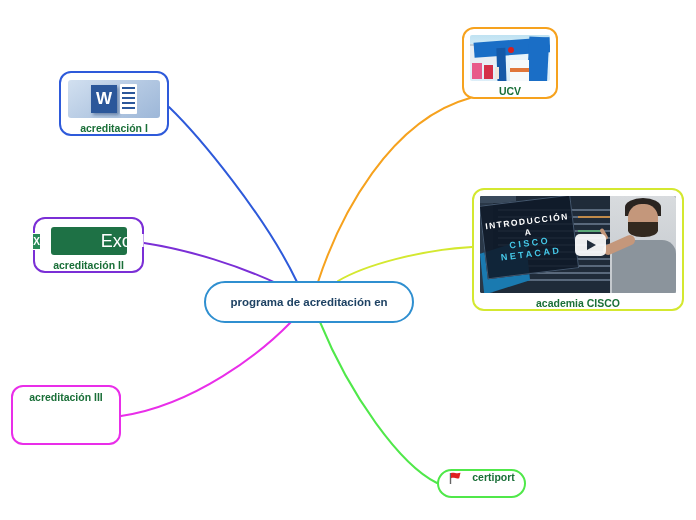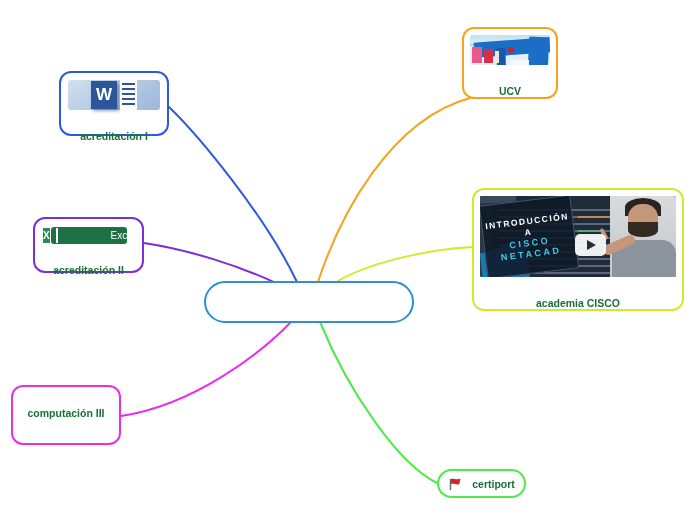--- a/index.html
+++ b/index.html
@@ -3,35 +3,35 @@
 <meta charset="utf-8">
 <style>
   html,body{margin:0;padding:0;background:#ffffff;}
   #canvas{position:relative;width:696px;height:520px;background:#ffffff;overflow:hidden;
           font-family:"Liberation Sans",sans-serif;}
   #connectors{position:absolute;left:0;top:0;width:696px;height:520px;}
   #connectors path{fill:none;stroke-width:2;stroke-linecap:round;}
 
   .node{position:absolute;background:#fff;border:2px solid #888;border-radius:12px;
         box-sizing:border-box;display:flex;flex-direction:column;align-items:center;}
-  .node-label{font-size:10.5px;font-weight:bold;color:#1a6f38;margin-top:20px;white-space:nowrap;}
+  .node-label{font-size:10.5px;font-weight:bold;color:#1a6f38;margin-top:4px;white-space:nowrap;}
 
   
   #central{left:204px;top:281px;width:210px;height:42px;border-radius:21px;
            justify-content:center;text-align:center;font-size:11.5px;font-weight:bold;
            line-height:15px;color:#1e4263;}
 
   
   #node-word{left:59px;top:71px;width:110px;height:65px;}
   #node-excel{left:33px;top:217px;width:111px;height:56px;}
   #node-wix{left:11px;top:385px;width:110px;height:60px;}
   #node-ucv{left:462px;top:27px;width:96px;height:72px;}
   #node-cisco{left:472px;top:188px;width:212px;height:123px;}
   #node-certiport{left:437px;top:469px;width:89px;height:29px;border-radius:15px;
-                  flex-direction:row;justify-content:center;align-items:center;gap:10px;}
+                  flex-direction:row;justify-content:center;align-items:flex-start;gap:10px;}
   #node-certiport .node-label{margin-top:0;}
 
   
   .word-img{width:92px;height:45px;margin-top:7px;border-radius:3px;
             background:linear-gradient(145deg,#d2e0f0 0%,#b3c8e2 55%,#9db7d8 100%);
             display:flex;align-items:center;justify-content:center;gap:3px;}
   .word-block{width:26px;height:28px;background:#2b579a;display:flex;align-items:center;
               justify-content:center;color:#fff;font-weight:bold;font-size:17px;
               box-shadow:2px 2px 3px rgba(25,55,105,.45);}
   .word-page{width:17px;height:30px;background:#fff;border-radius:1px;padding:3px 2px;box-sizing:border-box;}
@@ -40,21 +40,21 @@
 
   
   .excel-img{width:76px;height:32px;margin-top:8px;border-radius:3px;background:#1e7145;
              display:flex;align-items:center;justify-content:center;gap:5px;}
   .xl-box{width:15px;height:15px;border:1px solid #fff;background:#2a8a58;
           display:flex;align-items:center;justify-content:center;color:#fff;
           font-weight:bold;font-size:10px;}
   .xl-grid{width:9px;height:15px;border:1px solid #fff;box-sizing:border-box;
            background:repeating-linear-gradient(to bottom,#fff 0 1px,transparent 1px 5px),
                       repeating-linear-gradient(to right,#fff 0 1px,transparent 1px 5px);}
-  .xl-text{color:#fff;font-size:10px;margin-left:48px;}
+  .xl-text{color:#fff;font-size:18px;margin-left:48px;}
 
   
   .wix-img{width:90px;height:37px;margin-top:7px;border-radius:2px;
            background:linear-gradient(115deg,#cdbfd6 0%,#e6d8d0 35%,#c9aeb8 62%,#8d7693 100%);
            display:flex;align-items:center;justify-content:center;
            color:#141414;font-weight:bold;font-size:19px;letter-spacing:1px;}
 
   
   .ucv-img{position:relative;width:80px;height:52px;margin-top:6px;border-radius:2px;overflow:hidden;
            background:linear-gradient(to bottom,#bfe2f2 0%,#e9f5fb 48%,#dceef8 100%);}
@@ -118,20 +118,21 @@
   <svg id="connectors" viewBox="0 0 696 520" xmlns="http://www.w3.org/2000/svg">
     <path d="M169,107 C198,135 265,215 297,282" stroke="#2e5ada"></path>
     <path d="M144,243 C190,250 240,266 278,284" stroke="#7b2fd6"></path>
     <path d="M291,322 C262,352 195,405 121,416" stroke="#e92ee9"></path>
     <path d="M318,282 C340,215 390,120 470,98" stroke="#f6a21e"></path>
     <path d="M338,281 C365,265 420,250 472,247" stroke="#d4e830"></path>
     <path d="M320,322 C350,395 400,465 437,483" stroke="#50e84a"></path>
   </svg>
 
   <div class="node" id="central" style="border-color: rgb(47, 143, 208);">
+    <div style="color: rgb(30, 66, 99);">programa de acreditación en</div>
   </div>
 
   <div class="node" id="node-word" style="border-color: rgb(46, 90, 218);">
     <div class="word-img">
       <div class="word-block" style="background: rgb(43, 87, 154);">
         <span>W</span>
       </div>
       <div class="word-page">
         <div class="word-page-lines"></div>
       </div>
@@ -144,21 +145,21 @@
       <div class="xl-box">
         <span>X</span>
       </div>
       <div class="xl-grid"></div>
       <div class="xl-text">Excel</div>
     </div>
     <div class="node-label" style="color: rgb(26, 111, 56);">acreditación II</div>
   </div>
 
   <div class="node" id="node-wix" style="border-color: rgb(233, 46, 233);">
-    <div class="node-label" style="color: rgb(26, 111, 56);">computación III</div>
+    <div class="node-label" style="color: rgb(26, 111, 56);">acreditación III</div>
   </div>
 
   <div class="node" id="node-ucv" style="border-color: rgb(246, 162, 30);">
     <div class="ucv-img">
       <div class="ucv-left-bldg"></div>
       <div class="ucv-frame-top"></div>
       <div class="ucv-frame-right"></div>
       <div class="ucv-frame-mid"></div>
       <div class="ucv-inner">
           <div class="ucv-inner-roof"></div>

